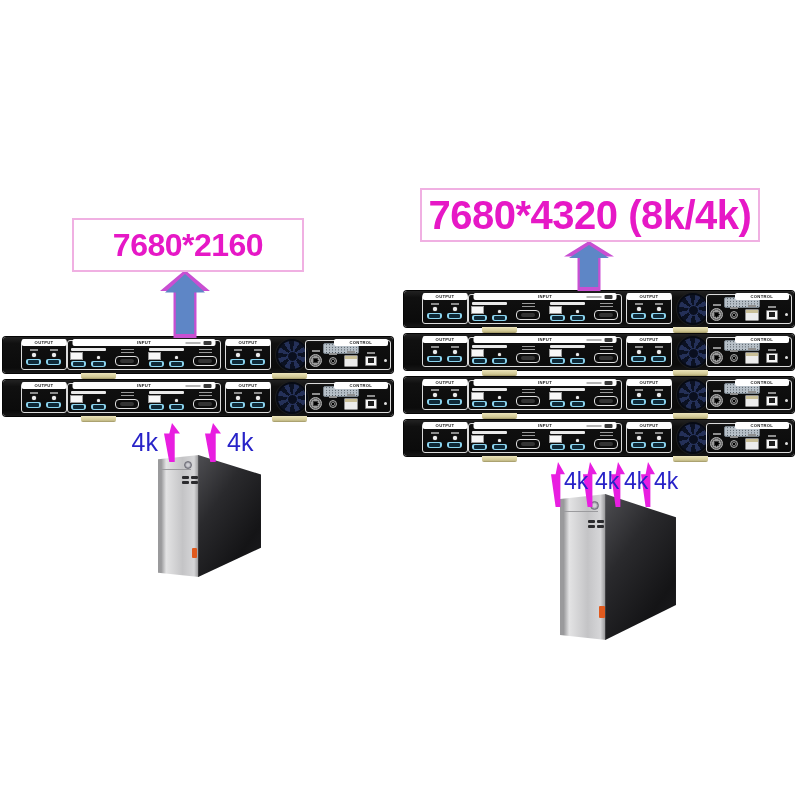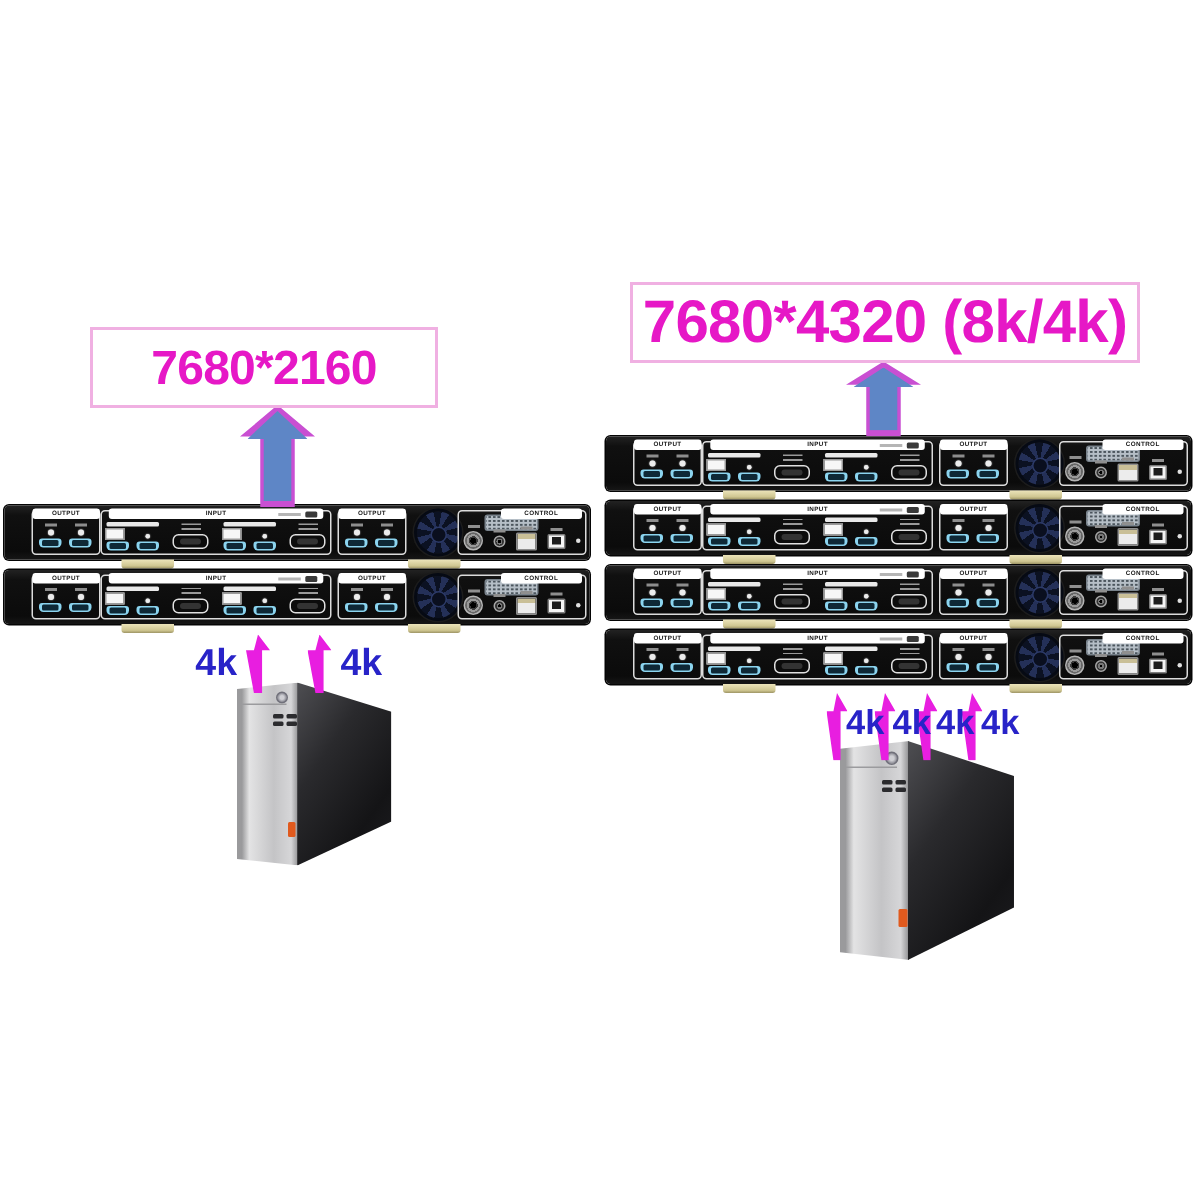--- a/index.html
+++ b/index.html
@@ -27,21 +27,21 @@
   .big-arrow .outer{inset:0;background:var(--big-arrow-outline,#c94fd2)}
   .big-arrow .inner{inset:4px 5px;background:var(--big-arrow-fill,#5e86c6)}
   
   .s-arrow{
     position:absolute;z-index:5;
     background:var(--source-arrow,#e81ee0);
     clip-path:polygon(50% 0,100% 27%,67% 27%,67% 100%,33% 100%,0 27%,0 27%,33% 27%);
   }
   .fourk{
     position:absolute;z-index:6;color:var(--source-text,#2823c8);
-    font-weight:bold;white-space:nowrap;
+    font-weight:normal;white-space:nowrap;
   }
   
   .device-stack{position:absolute;display:flex;flex-direction:column;z-index:2}
   .device{
     position:relative;height:36px;width:100%;
     background:linear-gradient(180deg,#222 0,#101010 18%,#0b0b0b 85%,#161616 100%);
     border-radius:3px;box-shadow:0 0 0 1px #050505;
   }
   .feet-row{position:relative;height:7px;width:100%}
   .foot{
@@ -142,21 +142,21 @@
            background:radial-gradient(circle,#cfcfd4 0 30%,#8d8d96 70%)}
   .pc .seam{position:absolute;background:#9b9b9e;height:1px}
   .pc .usbs{position:absolute;display:grid;grid-template-columns:repeat(2,7px);grid-auto-rows:3px;gap:2px}
   .pc .u{background:#2b2b2e;border-radius:1px}
   .pc .badge{position:absolute;background:var(--pc-badge,#e05a1e);border-radius:1px}
 </style>
 </head>
 <body>
 
 <div>
-  <div class="res-box" style="left:60px;top:218px;width:228px;height:50px">
+  <div class="res-box" style="left:72px;top:218px;width:228px;height:50px">
     <span class="res-text" style="font-size:32px">7680*2160</span>
   </div>
   <div class="big-arrow" style="left:160px;top:270px;width:50px;height:68px">
     <div class="outer"></div>
     <div class="inner"></div>
   </div>
   <div class="device-stack" id="left-stack" style="left:3px;top:337px;width:390px">
   <div class="device">
     <div class="sec" style="left:4.5%;width:11.5%">
       <div class="pill">

